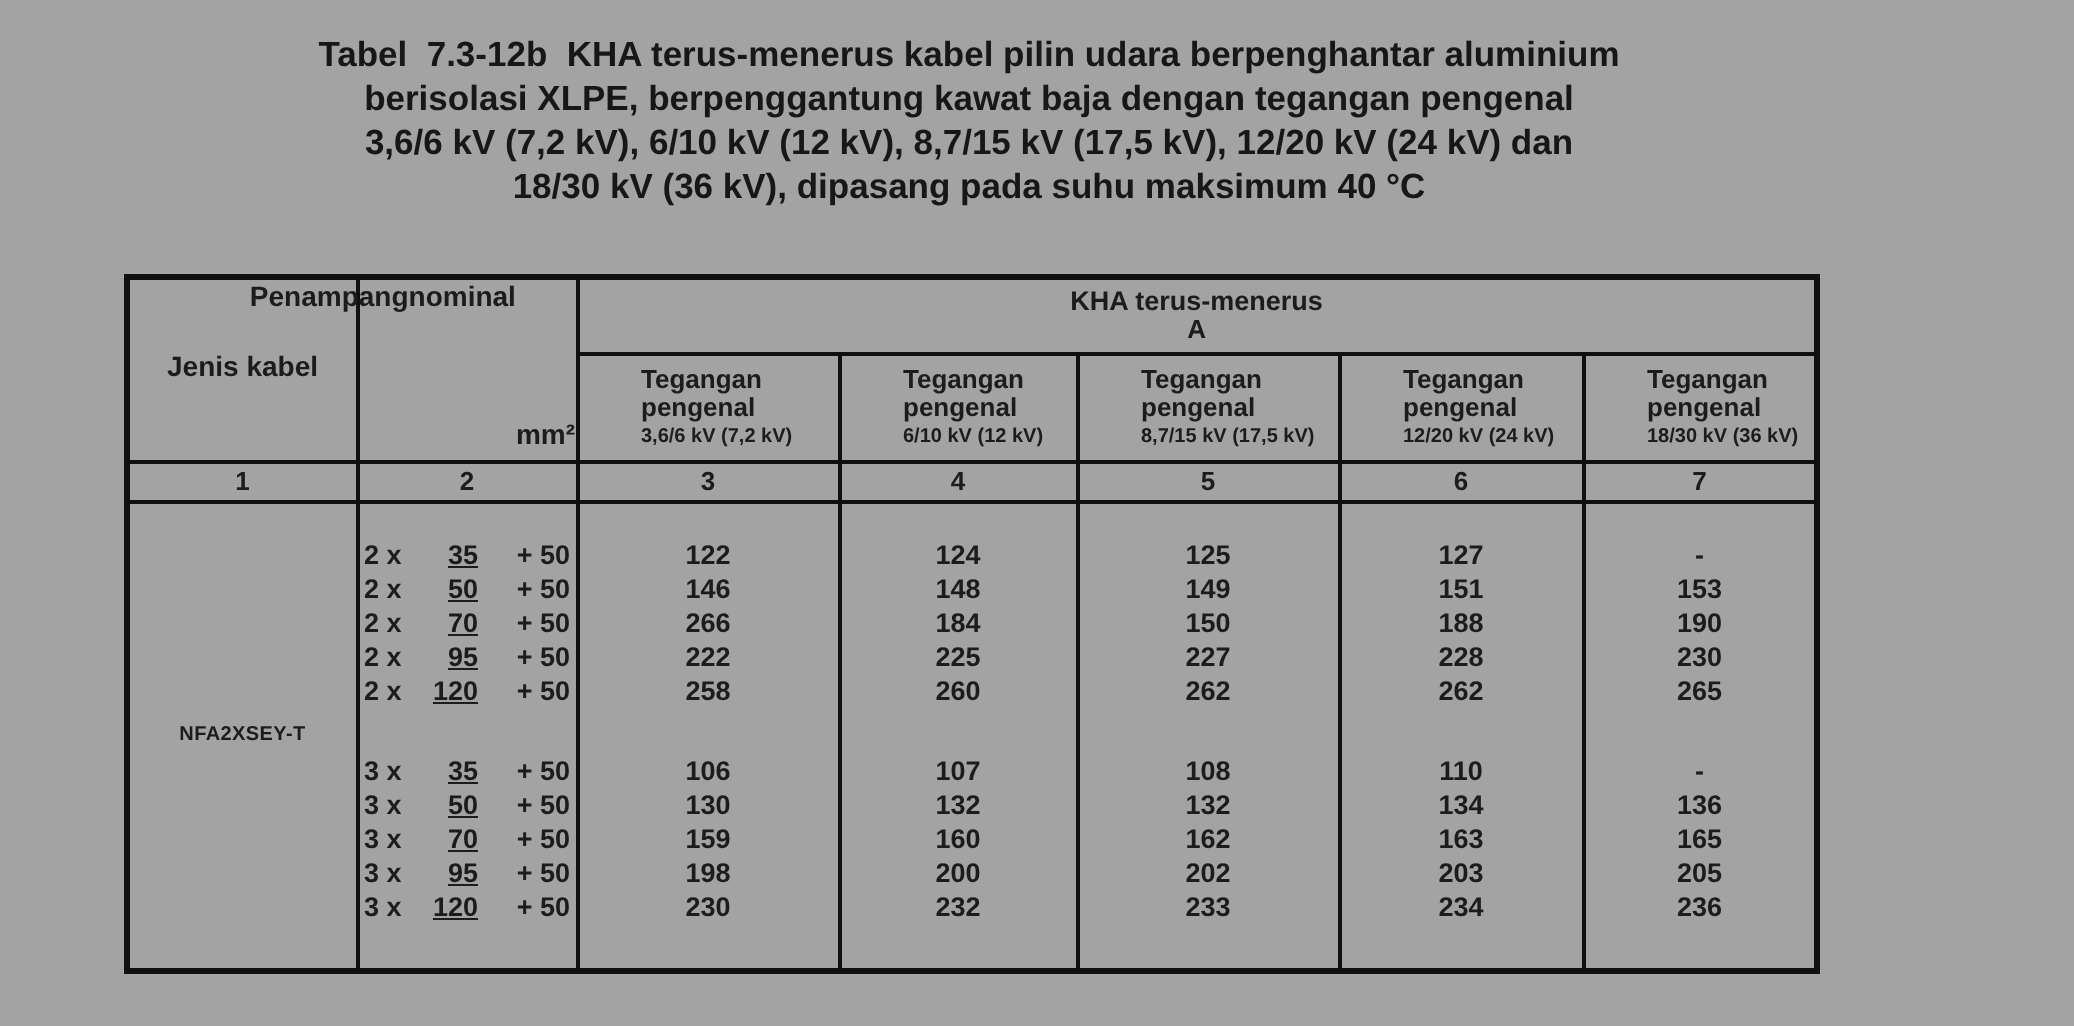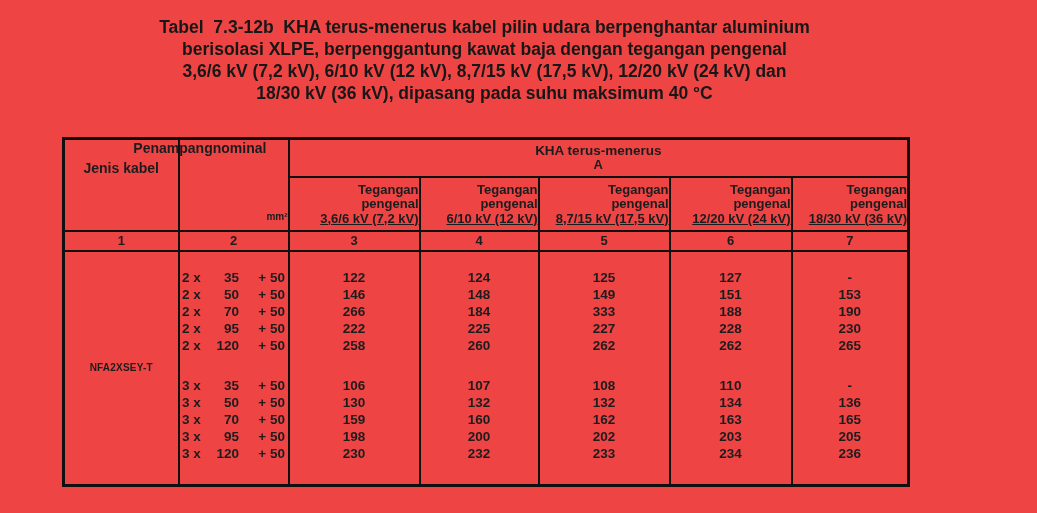--- a/index.html
+++ b/index.html
@@ -3,21 +3,21 @@
 <meta charset="utf-8">
 <style>
   html, body { margin: 0; padding: 0; }
   body {
     width: 1037px; height: 513px;
     background: #ffffff;
     font-family: "Liberation Sans", "DejaVu Sans", sans-serif;
     color: #1a1a1a;
     overflow: hidden;
   }
-  .page { position: relative; width: 1037px; height: 513px; background: #ef4444; }
+  .page { position: relative; width: 1037px; height: 513px; background: #a3a3a3; }
 
   
   .title-block {
     position: absolute; left: 62px; top: 16px; width: 845px;
     text-align: center; font-weight: bold;
     font-size: 17.5px; line-height: 22px;
     color: #171717;
   }
   .title-line { white-space: pre; }
 
@@ -33,55 +33,55 @@
     border: 2px solid #101010;
     padding: 0; margin: 0;
   }
 
   tr.h-top { height: 38px; }
   tr.h-sub { height: 54px; }
   tr.h-num { height: 18px; }
   tr.t-body { height: 235px; }
 
   th.jenis {
-    vertical-align: top; padding-top: 20px;
+    vertical-align: top; padding-top: 35px;
     font-size: 14px; text-align: center;
   }
   th.penampang { vertical-align: top; text-align: center; font-size: 14px; }
   .pen-inner {
     display: flex; 
     height: 88px; box-sizing: border-box;
     line-height: 16px;
     justify-content: flex-end;
   }
-  .pen-unit { margin-top: auto; padding-bottom: 3px; font-size: 10px; }
+  .pen-unit { margin-top: auto; padding-bottom: 3px; font-size: 14px; }
 
   th.kha-span { vertical-align: middle; text-align: center; }
   .kha-line1 { font-size: 13.5px; line-height: 15px; }
   .kha-line2 { font-size: 13px;  line-height: 14px; }
 
-  th.tegangan { vertical-align: top; text-align: right; padding-top: 5px; }
+  th.tegangan { vertical-align: top; text-align: left; padding-top: 5px; padding-left: 31px; }
   .teg-line { font-size: 13px; line-height: 14px; }
-  .teg-spec { font-size: 13px; line-height: 13px; padding-top: 1px; text-decoration: underline; }
+  .teg-spec { font-size: 10px; line-height: 13px; padding-top: 1px; }
 
   td.colnum {
     text-align: center; font-size: 13px; line-height: 16px;
     height: 18px;
   }
 
   td.cable {
     vertical-align: middle; text-align: center;
     font-size: 10px; letter-spacing: 0.2px;
   }
   td.pen-body, td.val { vertical-align: top; font-size: 13.5px; }
   .grp { margin-top: 17px; }
   .grp + .grp { margin-top: 23px; }
   .pline { display: flex; justify-content: center; line-height: 17px; }
   .pline .mult { width: 27px; text-align: left; }
-  .pline .size { width: 30px; text-align: right; }
+  .pline .size { width: 30px; text-align: right; text-decoration: underline; }
   .pline .tail { width: 40px; text-align: right; padding-left: 6px; }
   .vline { text-align: center; line-height: 17px; }
 </style>
 </head>
 <body>
 
 <div class="page">
 
   <div class="title-block">
     <div class="title-line">Tabel  7.3-12b  KHA terus-menerus kabel pilin udara berpenghantar aluminium</div>
@@ -240,21 +240,21 @@
               <div class="vline">132</div>
               <div class="vline">160</div>
               <div class="vline">200</div>
               <div class="vline">232</div>
             </div>
         </td>
         <td class="val">
           <div class="grp">
               <div class="vline">125</div>
               <div class="vline">149</div>
-              <div class="vline">333</div>
+              <div class="vline">150</div>
               <div class="vline">227</div>
               <div class="vline">262</div>
             </div>
           <div class="grp">
               <div class="vline">108</div>
               <div class="vline">132</div>
               <div class="vline">162</div>
               <div class="vline">202</div>
               <div class="vline">233</div>
             </div>

